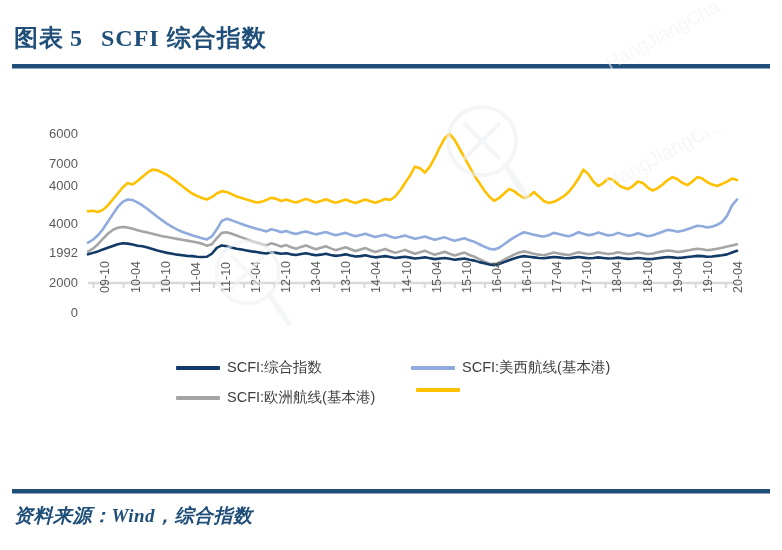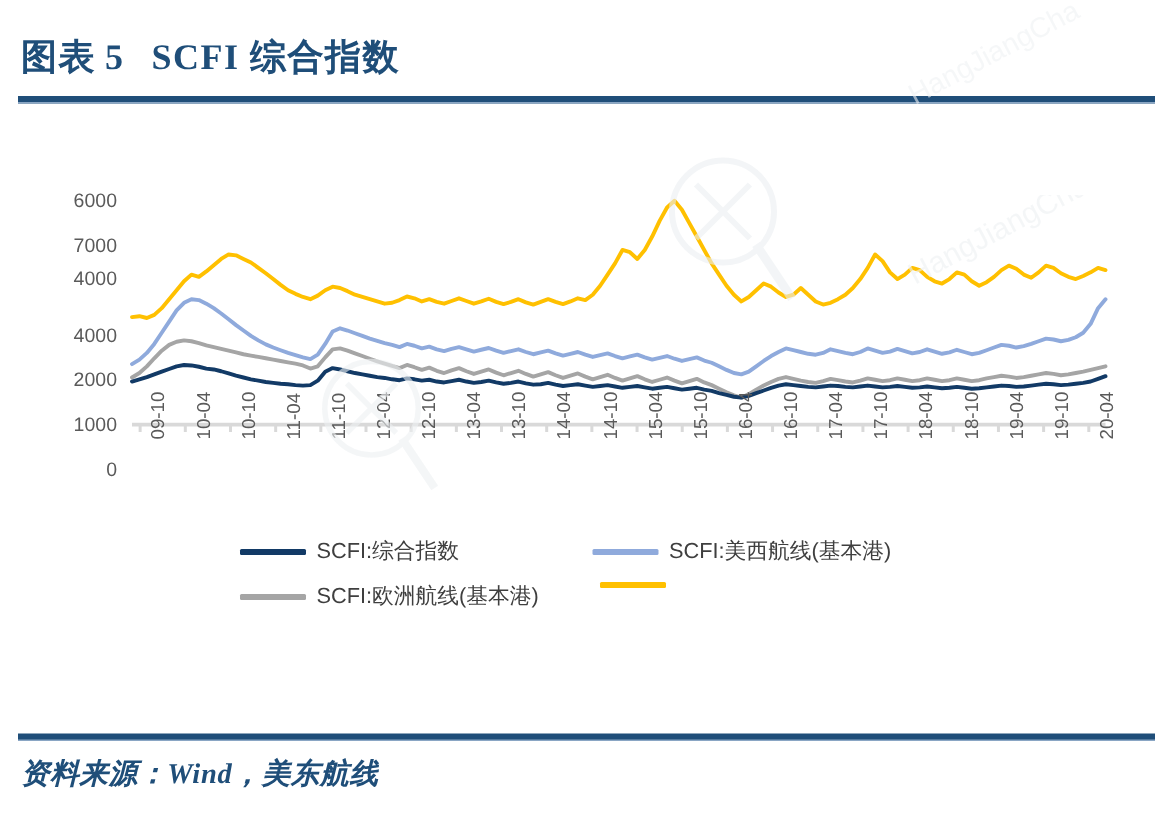--- a/index.html
+++ b/index.html
@@ -53,21 +53,21 @@
   .xlabel{
     position:absolute;
     font-size:12.5px;color:#5a5a5a;
     white-space:nowrap;
     transform-origin:left top;
     transform:rotate(-90deg);
   }
 
   
   #legend{
-    position:absolute;left:0;top:356px;width:632px;height:64px;
+    position:absolute;left:16px;top:356px;width:632px;height:64px;
   }
   .legend-item{
     position:absolute;
     display:flex;align-items:center;
     font-size:14.5px;color:#3f3f3f;
     white-space:nowrap;
   }
   .legend-swatch{
     width:44px;height:4px;border-radius:1px;margin-right:7px;flex:none;
   }
@@ -114,22 +114,22 @@
         <line x1="665.6250580046403" y1="211" x2="665.6250580046403" y2="216" stroke="#d9d9d9" stroke-width="2"></line>
         <line x1="695.7410672853828" y1="211" x2="695.7410672853828" y2="216" stroke="#d9d9d9" stroke-width="2"></line>
         <line x1="725.8570765661252" y1="211" x2="725.8570765661252" y2="216" stroke="#d9d9d9" stroke-width="2"></line>
         <polyline points="88.00,179.68 92.95,176.69 97.91,172.22 102.86,166.85 107.82,161.78 112.77,157.90 117.73,155.81 122.68,154.91 127.63,155.51 132.59,156.70 137.54,158.19 142.50,159.39 147.45,160.58 152.40,161.78 157.36,162.97 162.31,164.16 167.27,165.06 172.22,165.95 177.18,166.85 182.13,167.74 187.08,168.64 192.04,169.53 196.99,170.43 201.95,171.62 206.90,173.71 211.85,172.22 216.81,166.25 221.76,160.88 226.72,160.28 231.67,161.78 236.63,163.56 241.58,165.35 246.53,167.15 251.49,168.94 256.44,170.43 261.40,171.92 266.35,173.41 271.31,171.32 276.26,172.81 281.21,174.60 286.17,173.11 291.12,175.20 296.08,176.69 301.03,174.90 305.98,173.41 310.94,175.50 315.89,177.29 320.85,175.80 325.80,174.31 330.76,176.39 335.71,178.18 340.66,176.69 345.62,175.20 350.57,177.29 355.53,179.08 360.48,177.59 365.44,176.09 370.39,178.18 375.34,179.97 380.30,178.48 385.25,176.99 390.21,179.08 395.16,180.87 400.11,179.38 405.07,177.88 410.02,179.97 414.98,181.76 419.93,180.27 424.89,178.78 429.84,180.87 434.79,182.66 439.75,181.17 444.70,179.68 449.66,181.76 454.61,183.55 459.56,182.06 464.52,180.57 469.47,182.96 474.43,184.75 479.38,187.13 484.34,189.52 489.29,191.61 494.24,193.10 499.20,190.71 504.15,187.73 509.11,185.05 514.06,182.66 519.02,180.57 523.97,179.38 528.92,180.57 533.88,181.76 538.83,182.66 543.79,183.25 548.74,182.06 553.69,180.57 558.65,181.47 563.60,182.36 568.56,182.96 573.51,181.76 578.47,180.27 583.42,181.17 588.37,182.06 593.33,181.47 598.28,180.27 603.24,181.17 608.19,182.06 613.15,181.47 618.10,180.27 623.05,181.17 628.01,182.06 632.96,181.47 637.92,180.27 642.87,181.17 647.82,182.06 652.78,181.47 657.73,180.27 662.69,179.38 667.64,178.48 672.60,179.08 677.55,179.97 682.50,179.38 687.46,178.48 692.41,177.59 697.37,176.69 702.32,177.29 707.27,178.18 712.23,177.59 717.18,176.69 722.14,175.80 727.09,174.60 732.05,173.41 737.00,172.22" fill="none" stroke="#a5a5a5" stroke-width="2.6" stroke-linejoin="round" stroke-linecap="round"></polyline>
         <polyline points="88.00,170.72 92.95,167.74 97.91,163.27 102.86,157.30 107.82,149.84 112.77,142.38 117.73,134.93 122.68,129.85 127.63,127.47 132.59,128.06 137.54,130.45 142.50,133.43 147.45,137.01 152.40,140.89 157.36,144.77 162.31,148.35 167.27,151.93 172.22,154.91 177.18,157.60 182.13,159.69 187.08,161.48 192.04,163.27 196.99,164.76 201.95,166.25 206.90,167.44 211.85,164.46 216.81,157.30 221.76,148.95 226.72,146.86 231.67,148.35 236.63,150.14 241.58,151.93 246.53,153.72 251.49,155.21 256.44,156.70 261.40,157.90 266.35,159.39 271.31,157.30 276.26,158.49 281.21,160.28 286.17,159.09 291.12,160.88 296.08,162.07 301.03,160.58 305.98,159.39 310.94,160.88 315.89,162.37 320.85,161.18 325.80,159.99 330.76,161.78 335.71,163.27 340.66,162.07 345.62,160.88 350.57,162.67 355.53,164.16 360.48,162.97 365.44,161.78 370.39,163.56 375.34,165.06 380.30,163.86 385.25,162.67 390.21,164.46 395.16,165.95 400.11,164.76 405.07,163.56 410.02,165.35 414.98,166.85 419.93,165.65 424.89,164.46 429.84,166.25 434.79,167.74 439.75,166.55 444.70,165.35 449.66,167.15 454.61,168.64 459.56,167.44 464.52,166.25 469.47,168.34 474.43,169.83 479.38,172.22 484.34,174.60 489.29,176.69 494.24,177.59 499.20,175.80 504.15,172.22 509.11,168.64 514.06,165.35 519.02,162.67 523.97,160.28 528.92,161.48 533.88,162.67 538.83,163.86 543.79,164.46 548.74,163.27 553.69,160.88 558.65,162.07 563.60,163.27 568.56,164.16 573.51,162.67 578.47,160.28 583.42,161.78 588.37,163.27 593.33,162.37 598.28,160.58 603.24,162.07 608.19,163.56 613.15,162.67 618.10,160.88 623.05,162.37 628.01,163.86 632.96,162.97 637.92,161.18 642.87,162.67 647.82,164.16 652.78,163.27 657.73,161.48 662.69,159.69 667.64,157.90 672.60,158.49 677.55,159.69 682.50,158.79 687.46,157.30 692.41,155.51 697.37,153.72 702.32,154.32 707.27,155.51 712.23,154.62 717.18,152.82 722.14,149.84 727.09,143.88 732.05,133.43 737.00,127.47" fill="none" stroke="#8faadc" stroke-width="2.6" stroke-linejoin="round" stroke-linecap="round"></polyline>
         <polyline points="88.00,182.36 92.95,180.87 97.91,179.38 102.86,177.59 107.82,175.80 112.77,174.01 117.73,172.22 122.68,171.32 127.63,171.62 132.59,172.51 137.54,173.71 142.50,174.31 147.45,175.50 152.40,176.99 157.36,178.48 162.31,179.68 167.27,180.87 172.22,181.76 177.18,182.66 182.13,183.25 187.08,183.85 192.04,184.15 196.99,184.75 201.95,185.05 206.90,184.75 211.85,181.76 216.81,175.80 221.76,173.41 226.72,174.31 231.67,175.50 236.63,176.69 241.58,177.59 246.53,178.48 251.49,179.38 256.44,179.97 261.40,180.87 266.35,181.47 271.31,180.27 276.26,180.87 281.21,181.76 286.17,181.17 291.12,182.36 296.08,182.96 301.03,182.06 305.98,181.17 310.94,182.36 315.89,183.25 320.85,182.66 325.80,181.76 330.76,182.96 335.71,183.85 340.66,183.25 345.62,182.36 350.57,183.55 355.53,184.45 360.48,184.15 365.44,183.25 370.39,184.45 375.34,185.34 380.30,184.75 385.25,184.15 390.21,185.05 395.16,185.94 400.11,185.34 405.07,184.75 410.02,185.64 414.98,186.54 419.93,185.94 424.89,185.34 429.84,186.24 434.79,187.13 439.75,186.54 444.70,185.94 449.66,186.84 454.61,187.73 459.56,187.13 464.52,186.54 469.47,187.73 474.43,188.63 479.38,190.12 484.34,191.31 489.29,192.50 494.24,193.10 499.20,191.91 504.15,190.12 509.11,188.33 514.06,186.54 519.02,185.05 523.97,184.15 528.92,184.75 533.88,185.34 538.83,185.94 543.79,186.24 548.74,185.64 553.69,185.05 558.65,185.34 563.60,185.94 568.56,186.24 573.51,185.64 578.47,185.05 583.42,185.64 588.37,186.24 593.33,185.94 598.28,185.34 603.24,185.94 608.19,186.54 613.15,186.24 618.10,185.64 623.05,186.24 628.01,186.84 632.96,186.54 637.92,185.94 642.87,186.54 647.82,187.13 652.78,186.84 657.73,186.24 662.69,185.64 667.64,185.05 672.60,185.34 677.55,185.94 682.50,185.64 687.46,185.05 692.41,184.45 697.37,183.85 702.32,184.15 707.27,184.75 712.23,184.45 717.18,183.85 722.14,183.25 727.09,182.36 732.05,180.57 737.00,178.78" fill="none" stroke="#123a66" stroke-width="2.6" stroke-linejoin="round" stroke-linecap="round"></polyline>
         <polyline points="88.00,139.40 92.95,138.80 97.91,140.00 102.86,137.91 107.82,133.43 112.77,127.47 117.73,121.50 122.68,115.53 127.63,111.06 132.59,112.55 137.54,108.97 142.50,104.79 147.45,100.62 152.40,97.63 157.36,98.23 162.31,100.62 167.27,103.00 172.22,106.58 177.18,110.16 182.13,114.04 187.08,117.92 192.04,121.50 196.99,123.89 201.95,125.98 206.90,127.47 211.85,125.08 216.81,121.50 221.76,119.11 226.72,120.01 231.67,122.10 236.63,124.48 241.58,125.98 246.53,127.47 251.49,128.96 256.44,130.45 261.40,129.85 266.35,128.06 271.31,125.68 276.26,126.87 281.21,128.96 286.17,127.47 291.12,129.26 296.08,130.45 301.03,128.66 305.98,126.87 310.94,128.66 315.89,130.45 320.85,128.96 325.80,127.17 330.76,129.26 335.71,130.75 340.66,129.26 345.62,127.47 350.57,129.56 355.53,131.05 360.48,129.26 365.44,127.47 370.39,129.26 375.34,130.75 380.30,128.96 385.25,126.87 390.21,128.06 395.16,124.48 400.11,118.52 405.07,111.06 410.02,103.60 414.98,94.65 419.93,96.14 424.89,100.62 429.84,94.65 434.79,85.70 439.75,75.26 444.70,66.31 449.66,61.83 454.61,67.80 459.56,76.75 464.52,85.70 469.47,94.65 474.43,103.60 479.38,111.06 484.34,118.52 489.29,124.48 494.24,128.96 499.20,125.98 504.15,121.50 509.11,117.02 514.06,119.11 519.02,122.99 523.97,125.98 528.92,124.48 533.88,120.01 538.83,124.48 543.79,128.96 548.74,131.05 553.69,129.85 558.65,127.47 563.60,124.48 568.56,120.01 573.51,114.04 578.47,106.58 583.42,97.63 588.37,102.11 593.33,109.57 598.28,114.04 603.24,111.06 608.19,106.58 613.15,108.08 618.10,112.55 623.05,115.53 628.01,117.02 632.96,114.04 637.92,109.57 642.87,111.06 647.82,115.53 652.78,118.52 657.73,116.13 662.69,112.55 667.64,108.08 672.60,105.09 677.55,107.18 682.50,111.06 687.46,113.15 692.41,109.57 697.37,105.09 702.32,106.58 707.27,110.16 712.23,112.55 717.18,114.04 722.14,111.95 727.09,109.57 732.05,106.58 737.00,108.08" fill="none" stroke="#ffc000" stroke-width="2.6" stroke-linejoin="round" stroke-linecap="round"></polyline>
       </svg>
     <div id="y-axis-labels">
         <div class="ylabel" style="left: 18px; top: 211px;">0</div>
-        <div class="ylabel" style="left: 18px; top: 181.167px;">1000</div>
-        <div class="ylabel" style="left: 18px; top: 151.333px;">2000</div>
+        <div class="ylabel" style="left: 18px; top: 181.167px;">2000</div>
+        <div class="ylabel" style="left: 18px; top: 151.333px;">1992</div>
         <div class="ylabel" style="left: 18px; top: 121.5px;">4000</div>
         <div class="ylabel" style="left: 18px; top: 84px; text-align: right;">4000</div>
         <div class="ylabel" style="left: 18px; top: 61.8333px;">7000</div>
         <div class="ylabel" style="left: 18px; top: 32px;">6000</div>
       </div>
     <div id="x-axis-labels">
         <div class="xlabel" style="left: 98.4209px; top: 221px;">09-10</div>
         <div class="xlabel" style="left: 128.537px; top: 221px;">10-04</div>
         <div class="xlabel" style="left: 158.653px; top: 221px;">10-10</div>
         <div class="xlabel" style="left: 188.769px; top: 221px;">11-04</div>
@@ -166,21 +166,21 @@
       <div class="legend-item" style="left: 160px; top: 32px;">
         <span class="legend-swatch" style="background: rgb(165, 165, 165);"></span>
         <span>SCFI:欧洲航线(基本港)</span>
       </div>
       <div class="legend-item" style="left: 400px; top: 32px;">
         <span class="legend-swatch" style="background: rgb(255, 192, 0);"></span>
       </div>
     </div>
 
   <div class="rule-bottom"></div>
-  <div class="source">资料来源：Wind，美东航线</div>
+  <div class="source">资料来源：Wind，综合指数</div>
 
   <div class="wm" style="left:430px;top:95px;">
     <svg width="120" height="120" viewBox="0 0 120 120">
       <circle cx="52" cy="46" r="34" fill="none" stroke="#eceff2" stroke-width="4"></circle>
       <path d="M34 28 L70 64 M70 28 L34 64" stroke="#eceff2" stroke-width="4" fill="none"></path>
       <path d="M74 68 L98 104" stroke="#eceff2" stroke-width="6" fill="none"></path>
     </svg>
   </div>
   <div class="wm" style="left:200px;top:230px;">
     <svg width="110" height="110" viewBox="0 0 120 120">

